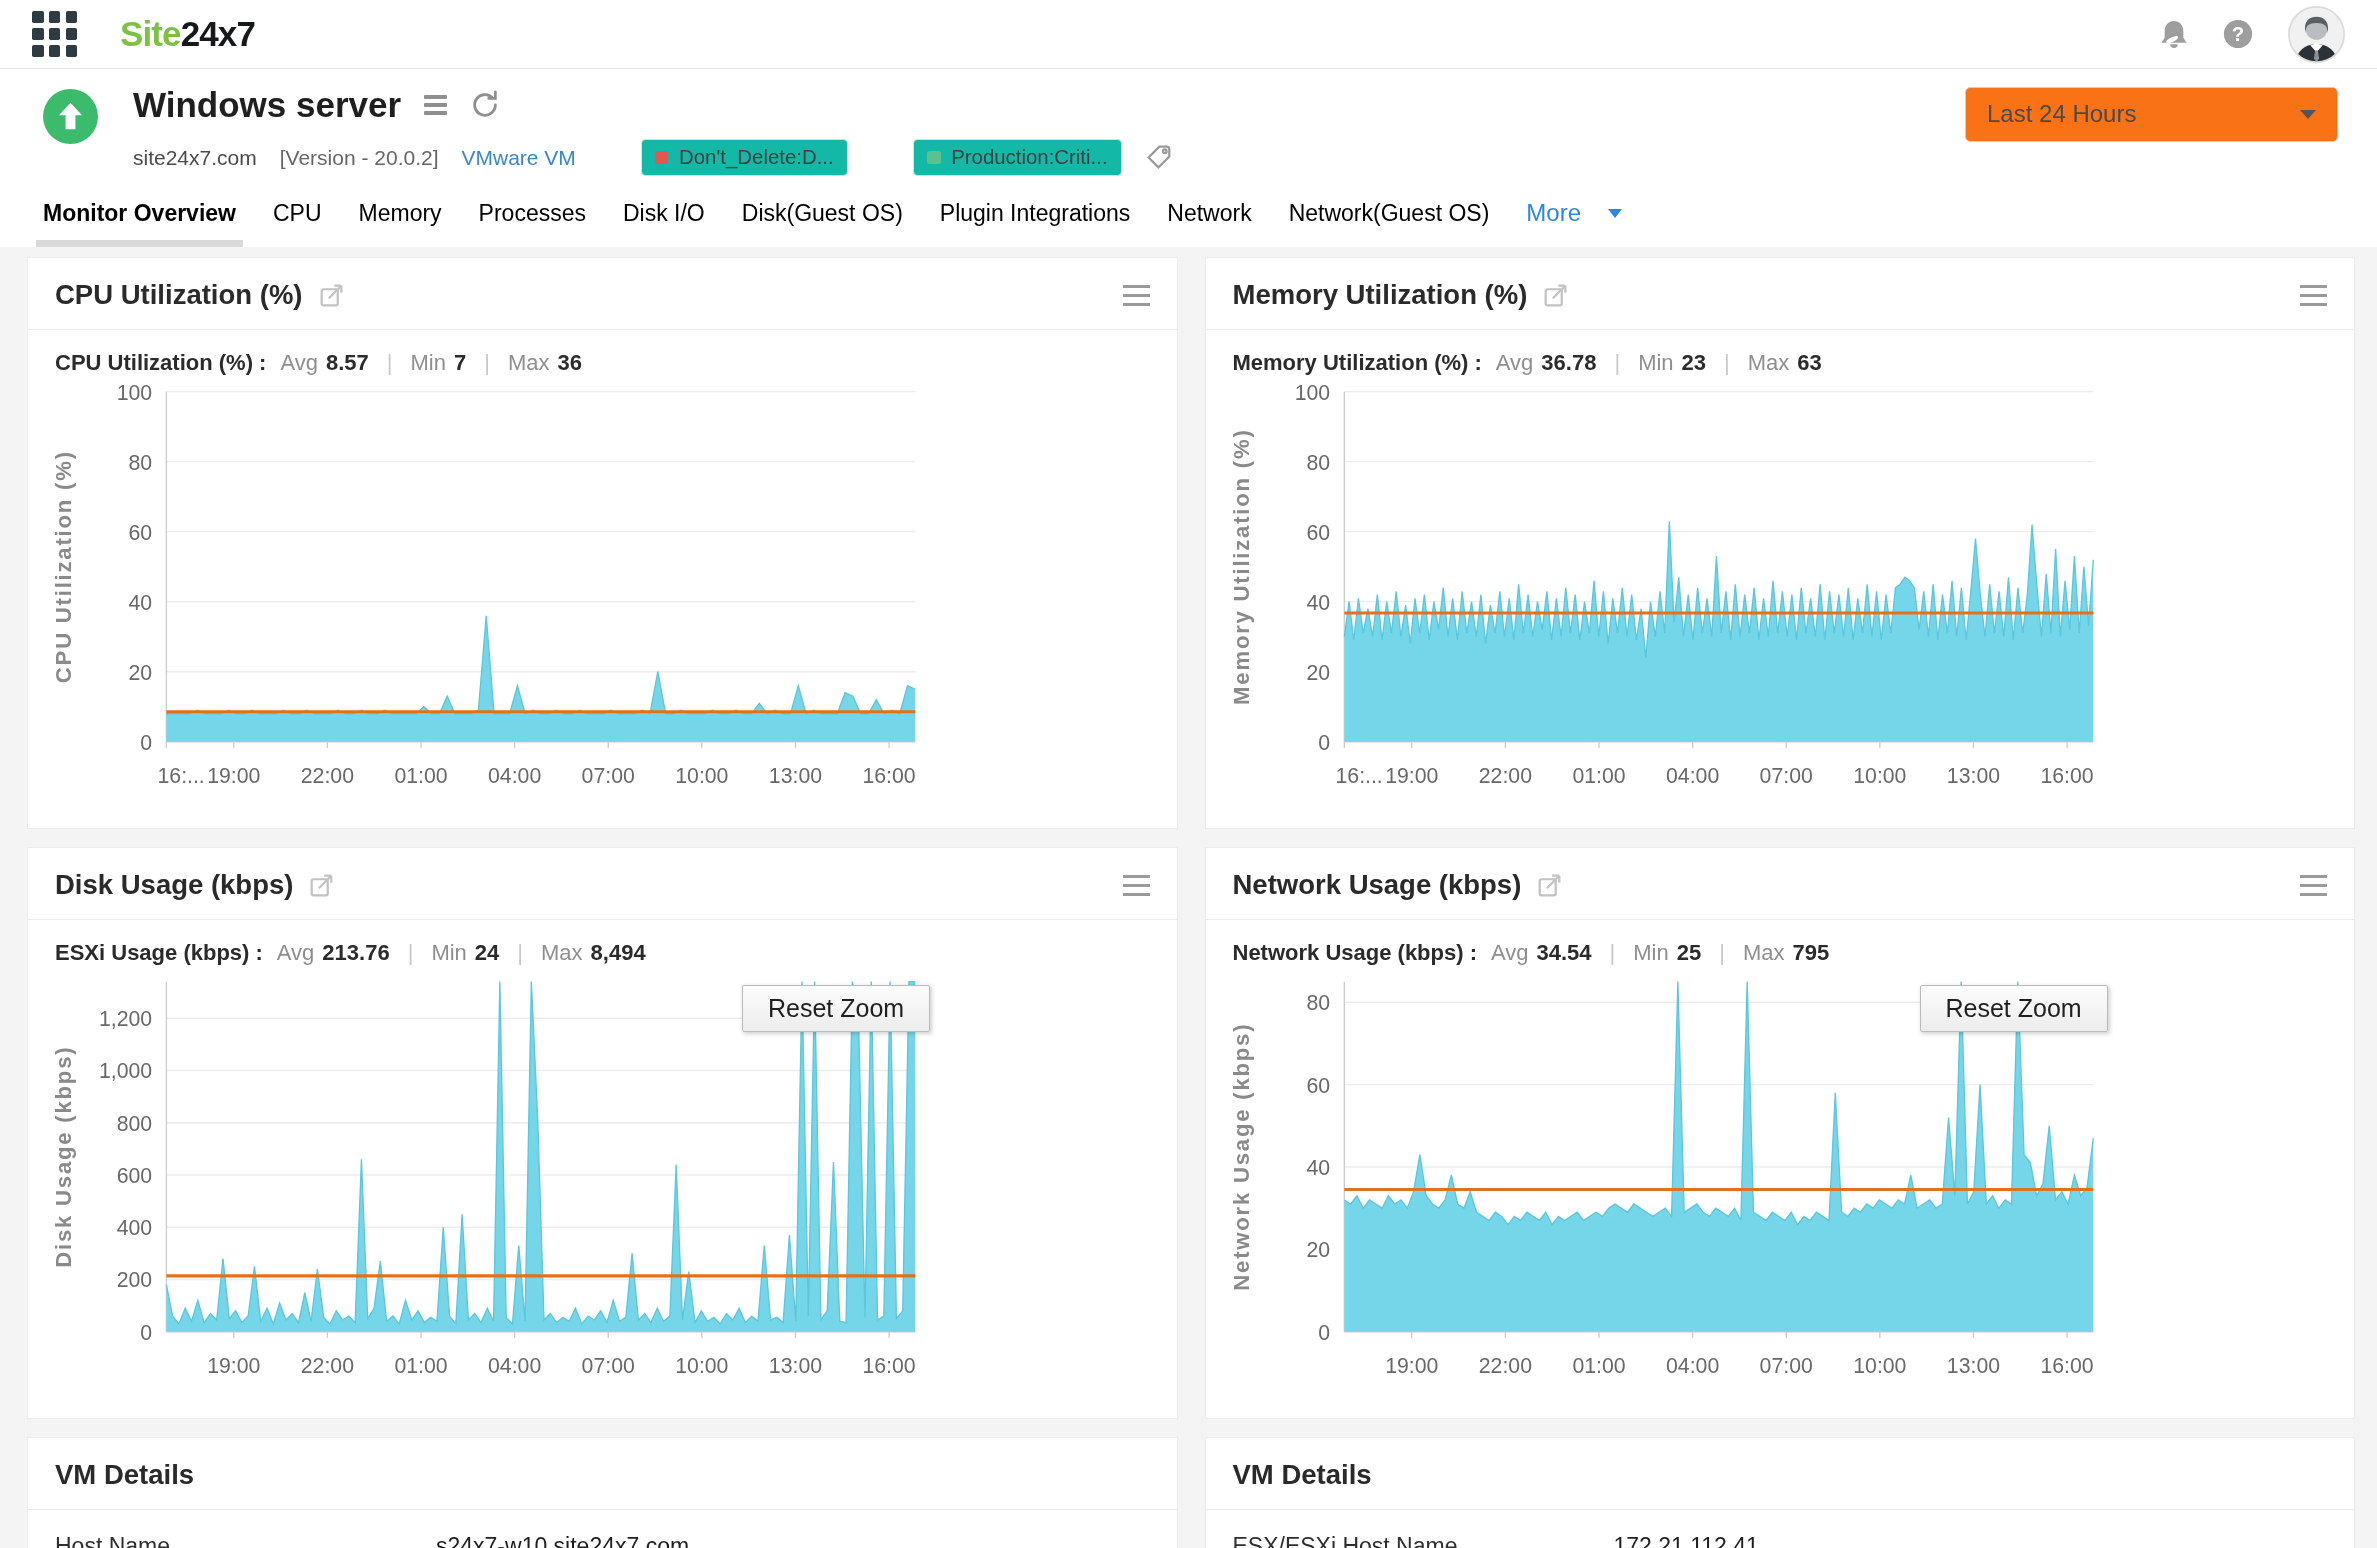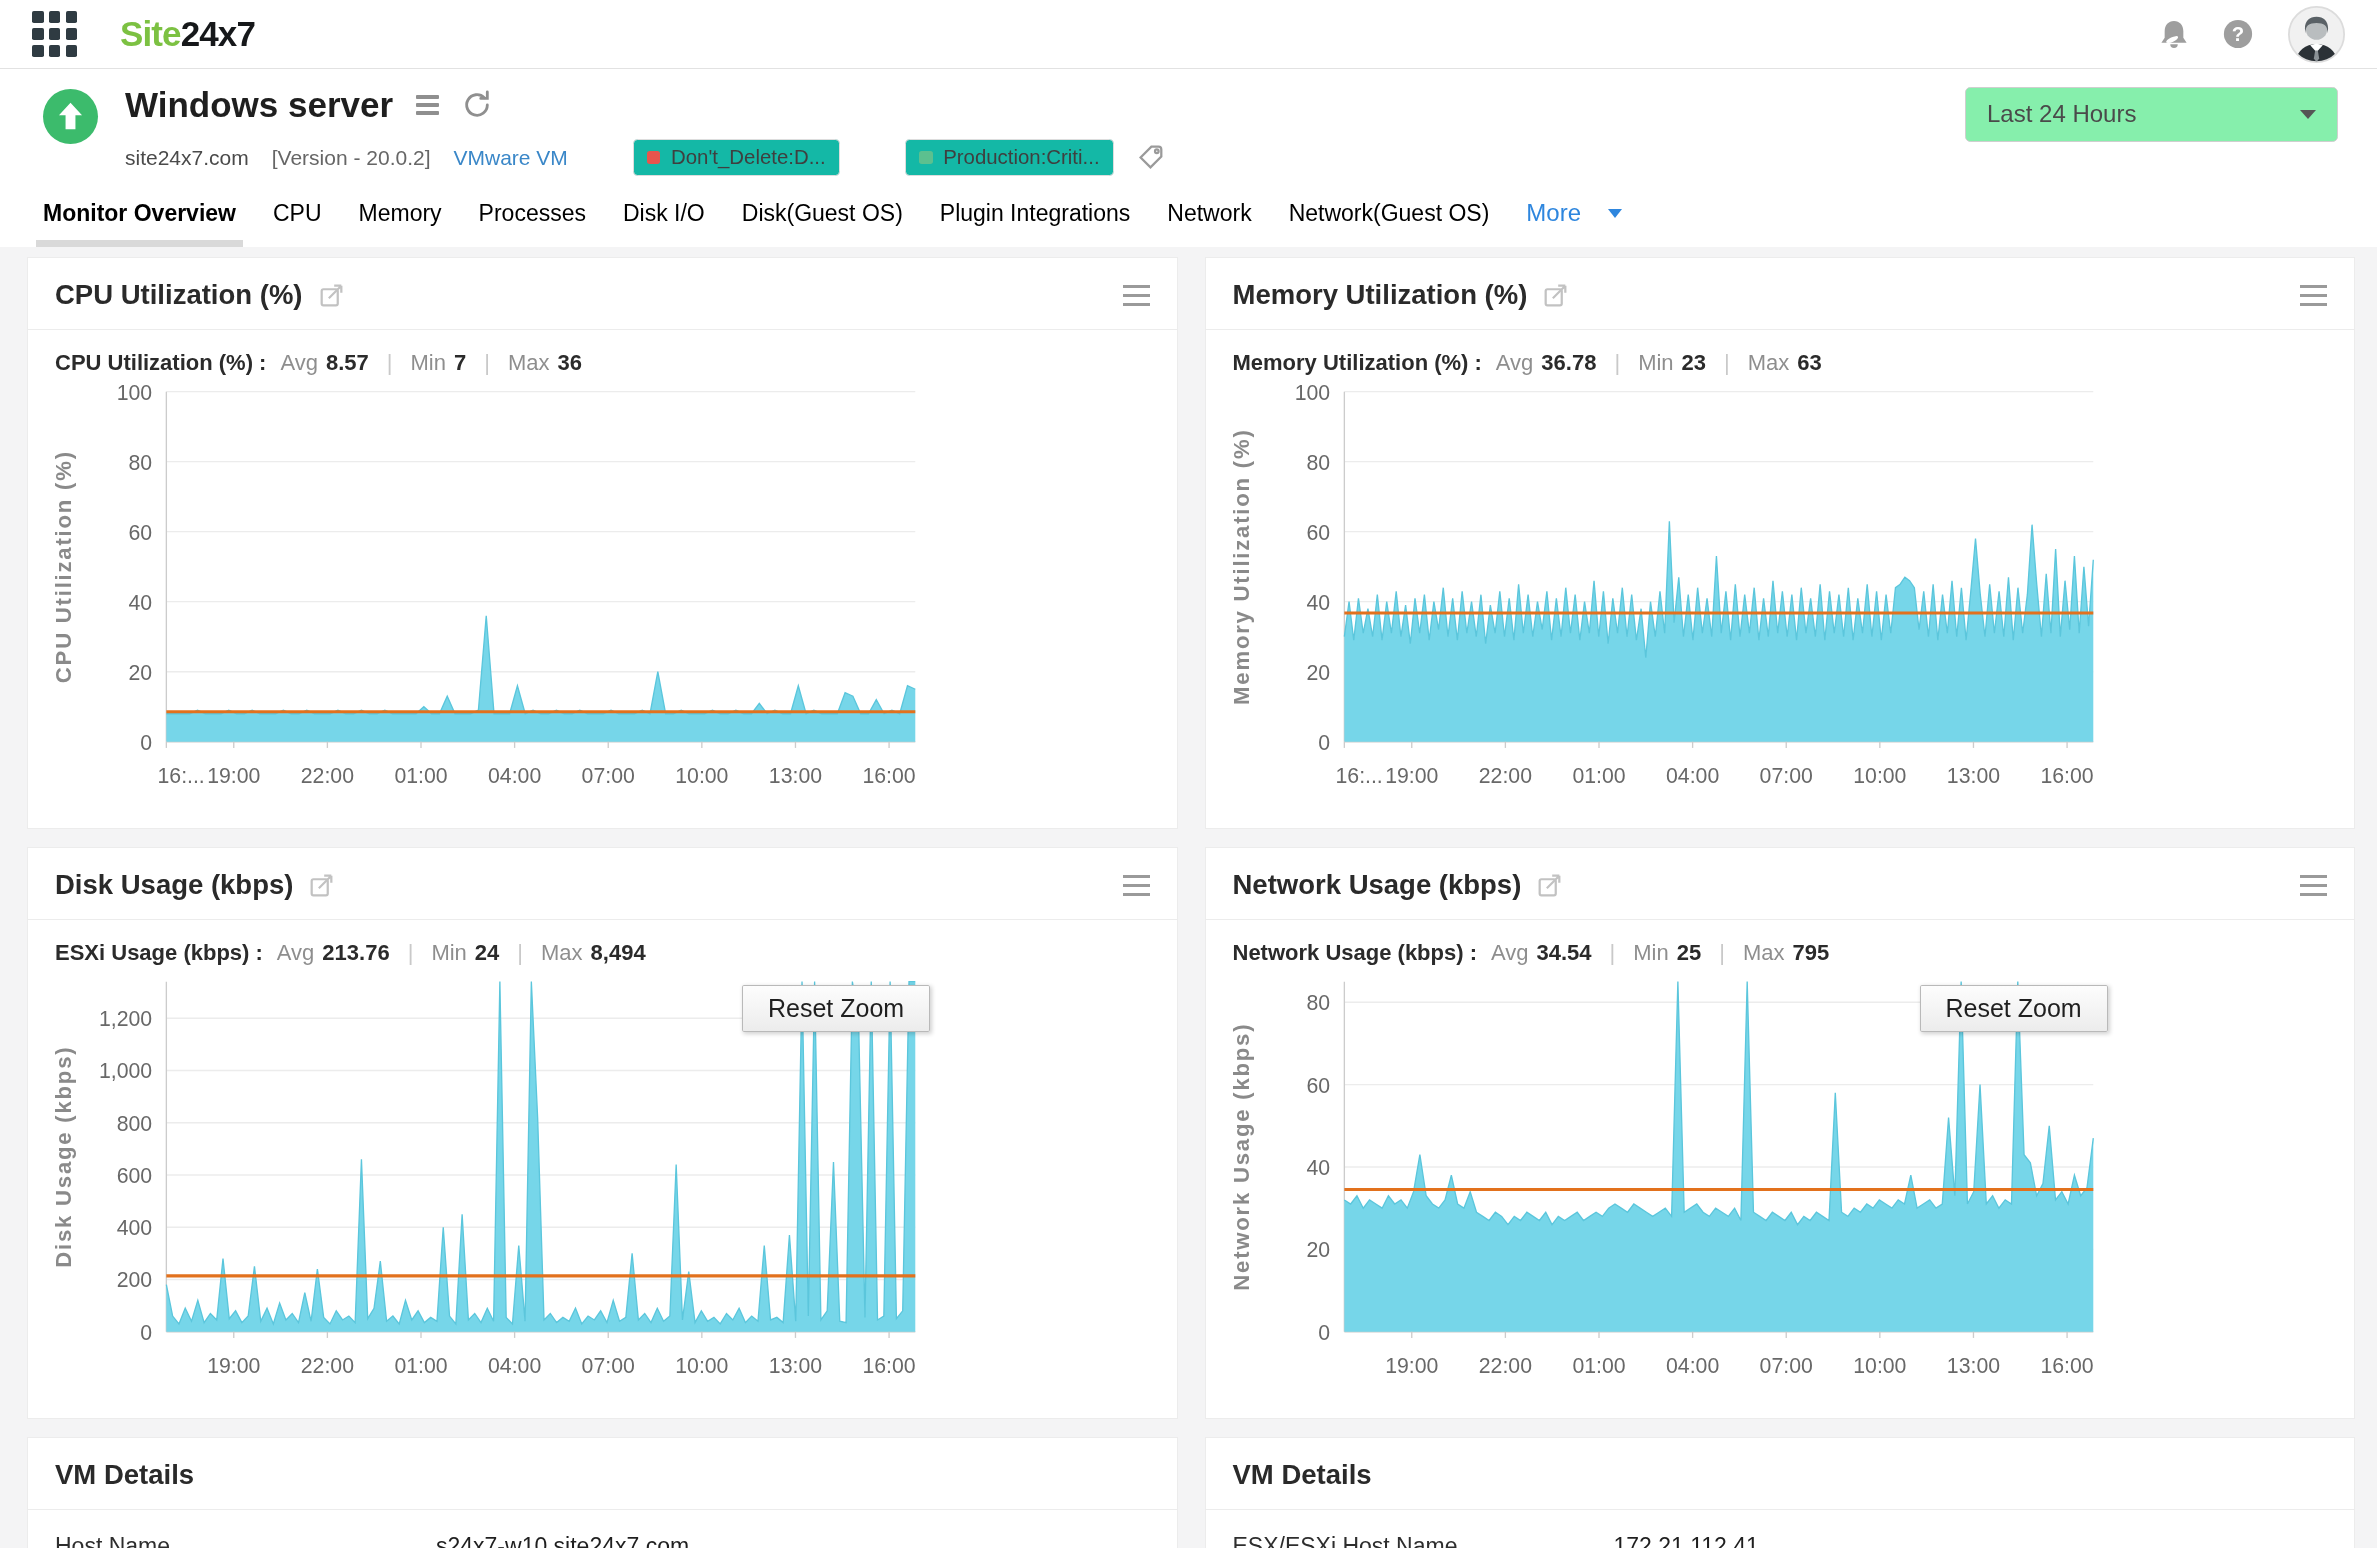--- a/index.html
+++ b/index.html
@@ -23,36 +23,36 @@
            font-size:24px; color:#3c3c3c; cursor:pointer; white-space:nowrap; }
   .caret { width:0; height:0; border-left:8px solid transparent; border-right:8px solid transparent;
            border-top:9.8px solid #6b6b6b; display:inline-block; }
   .pill-div { width:1.8px; height:30px; background:#e6e6e6; }
   .search-box { display:flex; align-items:center; gap:16px; padding:0 23px; flex:1; }
   .search-box input { border:none; outline:none; font-size:24px; color:#444; flex:1; background:transparent;
                       font-family:inherit; }
   .search-box input::placeholder { color:#b3b3b3; }
   .icon-btn { margin-left:35px; cursor:pointer; display:flex; align-items:center; }
   
-  .monitor-bar { background:#fff; display:flex; align-items:flex-start; padding:16px 39px 0 43px; }
+  .monitor-bar { background:#fff; display:flex; align-items:flex-start; padding:16px 39px 0 43px;gap:8px; }
   .status-icon { width:55px; height:55px; border-radius:50%; background:#3cbb6c; flex:0 0 55px;
                  display:flex; align-items:center; justify-content:center; margin-right:27px; margin-top:3.5px; }
   .m-title-row { display:flex; align-items:center; gap:23px; }
   .m-title { font-size:35px; color:#1f1f1f; font-weight:600; margin:0; }
   .bars { display:inline-flex; flex-direction:column; gap:4.4px; cursor:pointer; }
   .bars i { width:23px; height:3.5px; background:#8f8f8f; border-radius:0.9px; }
   .m-sub { display:flex; align-items:center; gap:23px; margin-top:14px; font-size:21px; color:#4a4a4a; }
   .version { color:#666; }
   .vm-link { color:#3a87c8; cursor:pointer; }
   .chip { display:flex; align-items:center; gap:10.6px; border:1.8px solid #ddd; background:#14b8a6;
           border-radius:4.4px; padding:6.2px 13.3px; font-size:20.4px; color:#3f3f3f; cursor:pointer;margin-left:42px; }
   .chip .bullet { width:13.3px; height:13.3px; border-radius:2.7px; background:#ccc; }
   .time-range { margin-left:auto; width:373px; height:55px; border:1.8px solid #cfcfcf; border-radius:5.3px;
                 display:flex; align-items:center; padding:0 21px; font-size:24px; color:#4a4a4a;
-                background:#86efac; cursor:pointer; margin-top:1.8px; }
+                background:#f97316; cursor:pointer; margin-top:1.8px; }
   .time-range .caret { margin-left:auto; border-top-color:#555; }
   
   .tabs { background:#fff; display:flex; align-items:flex-end; gap:37px; padding:23px 43px 0; }
   .tab { font-size:23px; color:#000000; cursor:pointer; position:relative; padding-bottom:19.5px; white-space:nowrap; }
   .tab.active { color:#000; font-weight:700; }
   .tab.active::after { content:""; position:absolute; left:-7px; right:-7px; bottom:0; height:7px; background:#d9d9d9; }
   .tab-more { color:#2e86de; display:flex; gap:27px; align-items:center; font-size:24px; cursor:pointer; padding-bottom:19.5px; }
   .tab-more .caret { border-top-color:#2e86de; border-left-width:7px; border-right-width:7px; border-top-width:9.8px; }
   
   .content { padding:10.6px 22px 0 27px; }

